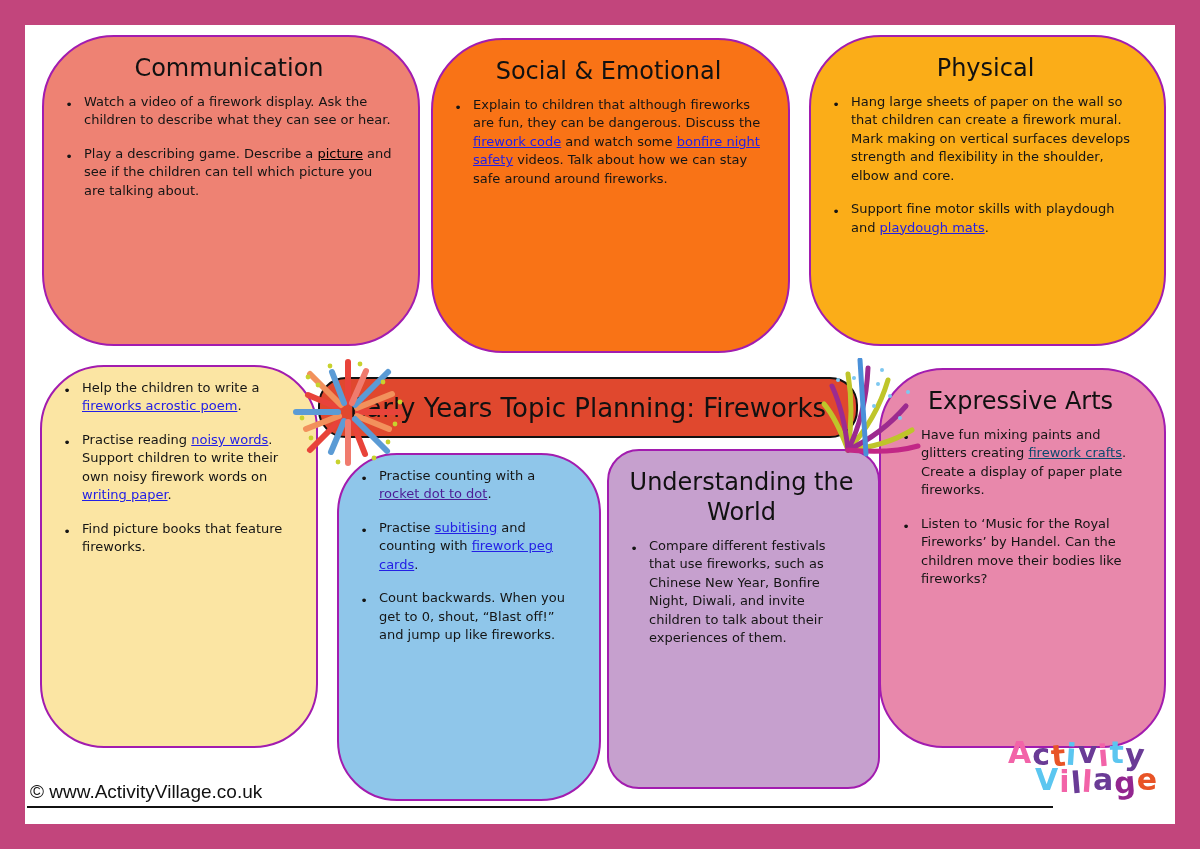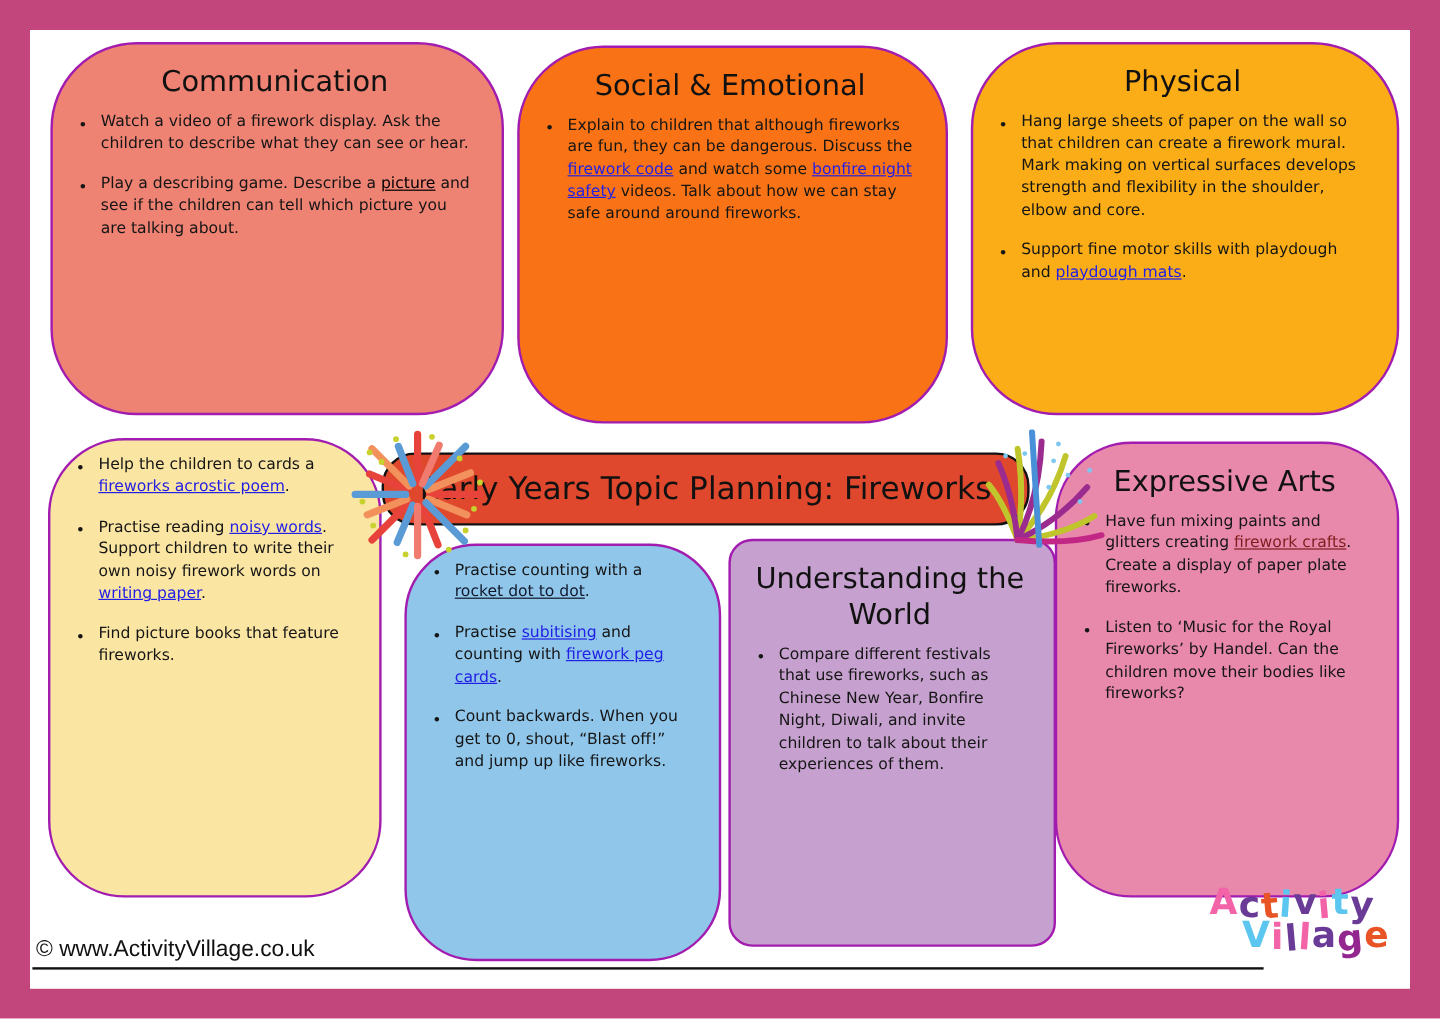--- a/index.html
+++ b/index.html
@@ -19,21 +19,21 @@
   .bullet:last-child { margin-bottom:0; }
   .dot { flex:0 0 10px; font-size:13px; padding-top:4px; text-align:center; }
   .btext { font-size:13px; line-height:1.42; }
   .link { text-decoration:underline; cursor:pointer; }
 
   #box-communication { left:42px;  top:35px;  width:378px; height:311px; border-radius:72px; }
   #box-social        { left:431px; top:38px;  width:359px; height:315px; border-radius:72px; }
   #box-physical      { left:809px; top:35px;  width:357px; height:311px; border-radius:72px; }
   #box-literacy      { left:40px;  top:365px; width:278px; height:383px; border-radius:64px; }
   #box-maths         { left:337px; top:453px; width:264px; height:348px; border-radius:60px; }
-  #box-understanding { left:607px; top:449px; width:273px; height:340px; border-radius:20px; }
+  #box-understanding { left:607px; top:449px; width:273px; height:340px; border-radius:32px; }
   #box-expressive    { left:879px; top:368px; width:287px; height:380px; border-radius:64px; }
 
   #banner {
     position:absolute; left:318px; top:377px; width:540px; height:61px; z-index:2;
     border:2px solid #111; border-radius:28px; box-sizing:border-box;
     display:flex; align-items:center; justify-content:center;
   }
   #banner h1 { margin:0; font-weight:400; font-size:26px; color:#111; white-space:nowrap; }
 
   .fw { position:absolute; z-index:3; pointer-events:none; }
@@ -94,38 +94,38 @@
           <span class="dot">•</span>
           <span class="btext"><span>Support fine motor skills with playdough and </span><span class="link" style="color: rgb(35, 32, 229);">playdough mats</span><span>.</span></span>
         </div>
       </div>
   </section>
 
   <section class="box" id="box-literacy" style="background: rgb(251, 229, 163);">
     <div>
         <div class="bullet">
           <span class="dot">•</span>
-          <span class="btext"><span>Help the children to cards a </span><span class="link" style="color: rgb(35, 32, 229); margin-top: 32px;">fireworks acrostic poem</span><span>.</span></span>
+          <span class="btext"><span>Help the children to write a </span><span class="link" style="color: rgb(35, 32, 229); margin-top: 32px;">fireworks acrostic poem</span><span>.</span></span>
         </div>
         <div class="bullet">
           <span class="dot">•</span>
           <span class="btext"><span>Practise reading </span><span class="link" style="color: rgb(35, 32, 229);">noisy words</span><span>. Support children to write their own noisy firework words on </span><span class="link" style="color: rgb(35, 32, 229);">writing paper</span><span>.</span></span>
         </div>
         <div class="bullet">
           <span class="dot">•</span>
           <span class="btext"><span>Find picture books that feature fireworks.</span></span>
         </div>
       </div>
   </section>
 
   <section class="box" id="box-maths" style="background: rgb(143, 198, 234);">
     <div>
         <div class="bullet">
           <span class="dot">•</span>
-          <span class="btext"><span>Practise counting with a </span><span class="link" style="color: #0f172a;">rocket dot to dot</span><span>.</span></span>
+          <span class="btext"><span>Practise counting with a </span><span class="link" style="color: #4c1d95;">rocket dot to dot</span><span>.</span></span>
         </div>
         <div class="bullet">
           <span class="dot">•</span>
           <span class="btext"><span>Practise </span><span class="link" style="color: rgb(35, 32, 229);">subitising</span><span> and counting with </span><span class="link" style="color: rgb(35, 32, 229);">firework peg cards</span><span>.</span></span>
         </div>
         <div class="bullet">
           <span class="dot">•</span>
           <span class="btext"><span>Count backwards. When you get to 0, shout, “Blast off!” and jump up like fireworks.</span></span>
         </div>
       </div>
@@ -139,21 +139,21 @@
           <span class="btext"><span>Compare different festivals that use fireworks, such as Chinese New Year, Bonfire Night, Diwali, and invite children to talk about their experiences of them.</span></span>
         </div>
       </div>
   </section>
 
   <section class="box" id="box-expressive" style="background: rgb(232, 136, 171);">
     <h2>Expressive Arts</h2>
     <div>
         <div class="bullet">
           <span class="dot">•</span>
-          <span class="btext"><span>Have fun mixing paints and glitters creating </span><span class="link" style="color: #7f1d1d;">firework crafts</span><span>. Create a display of paper plate fireworks.</span></span>
+          <span class="btext"><span>Have fun mixing paints and glitters creating </span><span class="link" style="color: #0c4a6e;">firework crafts</span><span>. Create a display of paper plate fireworks.</span></span>
         </div>
         <div class="bullet">
           <span class="dot">•</span>
           <span class="btext"><span>Listen to ‘Music for the Royal Fireworks’ by Handel. Can the children move their bodies like fireworks?</span></span>
         </div>
       </div>
   </section>
 
   <div id="banner" style="background: rgb(224, 72, 46);">
     <h1>Early Years Topic Planning: Fireworks</h1>

